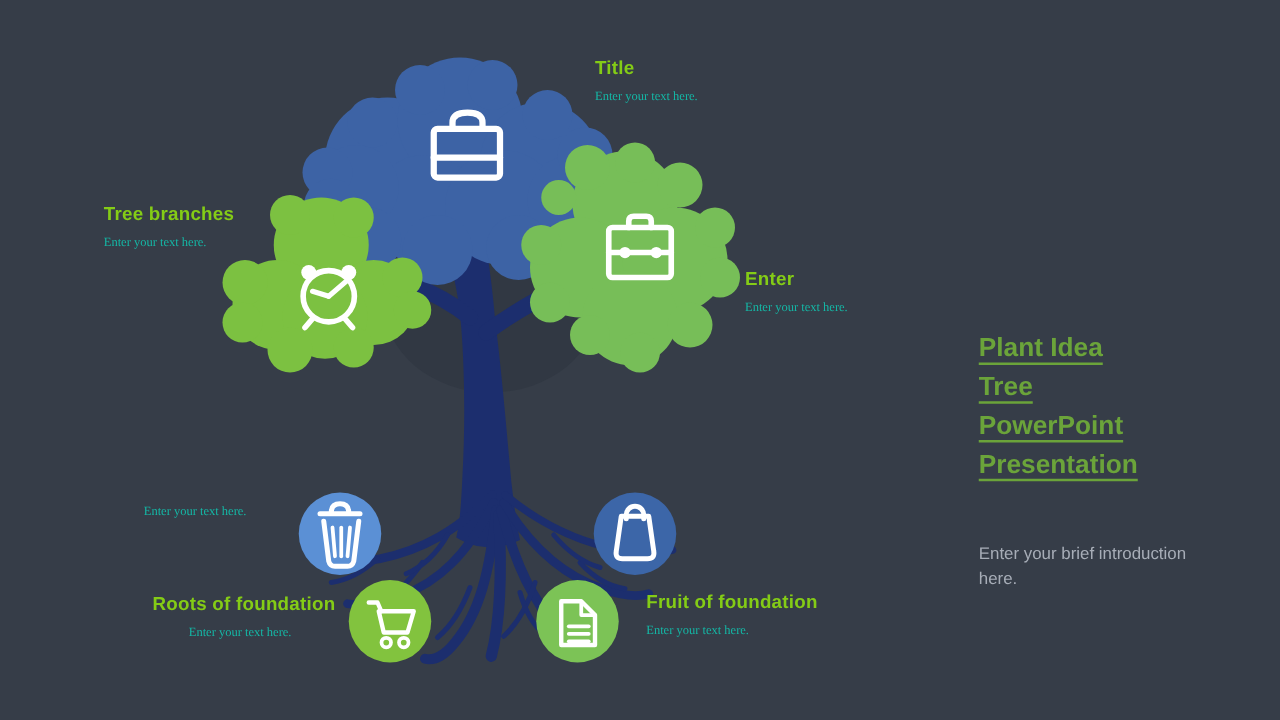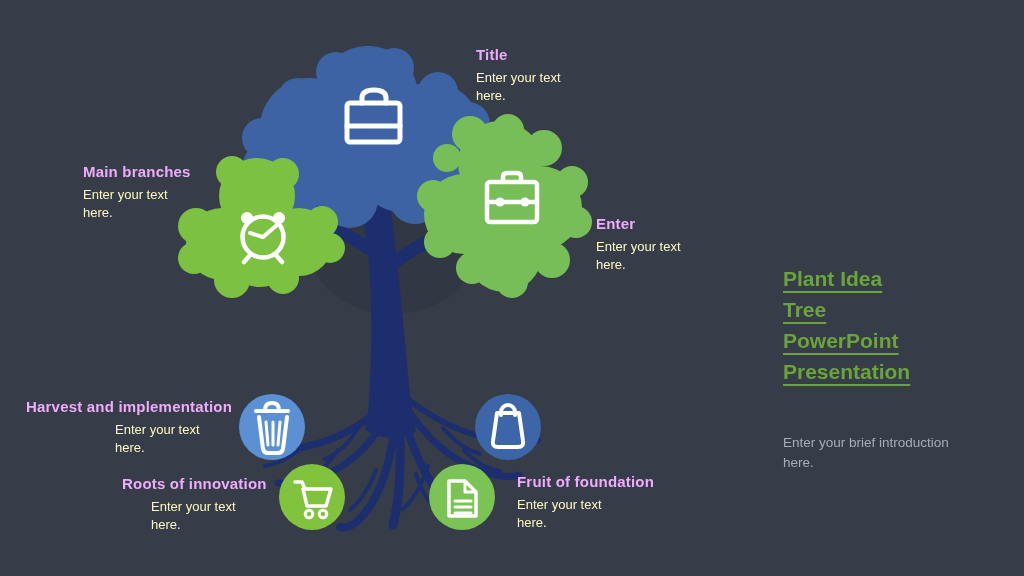--- a/index.html
+++ b/index.html
@@ -4,25 +4,25 @@
 <style>
   html,body{margin:0;padding:0;background:#20252d;}
   #slide{
     position:relative;width:1024px;height:576px;overflow:hidden;
     background:#363D48;
     font-family:"Liberation Sans", sans-serif;
   }
   #scene{position:absolute;left:0;top:0;}
   .callout{position:absolute;}
   .callout .h{
-    font-size:15px;font-weight:700;color:#f0abfc;line-height:20px;white-space:nowrap;
+    font-size:15px;font-weight:700;color:#84cc16;line-height:20px;white-space:nowrap;
     letter-spacing:.2px;
   }
   .callout .b{
-    font-size:13px;color:#fef9c3;line-height:18px;margin-top:4px;
+    font-size:10px;color:#14b8a6;line-height:18px;margin-top:4px;font-family:Liberation Serif, serif;
   }
   #c-harvest .b{margin-left:89px;width:95px;}
   #c-roots .b{margin-left:29px;width:95px;}
   #c-title .b,#c-main .b,#c-leaves .b,#c-fruit .b{width:96px;}
   #c-connection .b{width:122px;}
   #s-title{position:absolute;left:783px;top:263px;}
   #s-title .line{
     font-size:21px;font-weight:700;color:#6BA43A;line-height:31px;
     text-decoration:underline;text-decoration-thickness:2px;text-underline-offset:5px;
     white-space:nowrap;
@@ -186,36 +186,35 @@
       <line x1="455" y1="513" x2="471" y2="513" stroke-width="3"></line>
     </g>
   </svg>
 
   <div class="callout" id="c-title" style="left:476px;top:45px;">
     <div class="h">Title</div>
     <div class="b">Enter your text here.</div>
   </div>
 
   <div class="callout" id="c-main" style="left:83px;top:162px;">
-    <div class="h">Main branches</div>
+    <div class="h">Tree branches</div>
     <div class="b">Enter your text here.</div>
   </div>
 
   <div class="callout" id="c-leaves" style="left:596px;top:214px;">
     <div class="h">Enter</div>
     <div class="b">Enter your text here.</div>
   </div>
 
   <div class="callout" id="c-harvest" style="left:26px;top:397px;">
-    <div class="h">Harvest and implementation</div>
     <div class="b">Enter your text here.</div>
   </div>
 
   <div class="callout" id="c-roots" style="left:122px;top:474px;">
-    <div class="h">Roots of innovation</div>
+    <div class="h">Roots of foundation</div>
     <div class="b">Enter your text here.</div>
   </div>
 
 
   <div class="callout" id="c-fruit" style="left:517px;top:472px;">
     <div class="h">Fruit of foundation</div>
     <div class="b">Enter your text here.</div>
   </div>
 
   <div id="s-intro">Enter your brief introduction here.</div>

